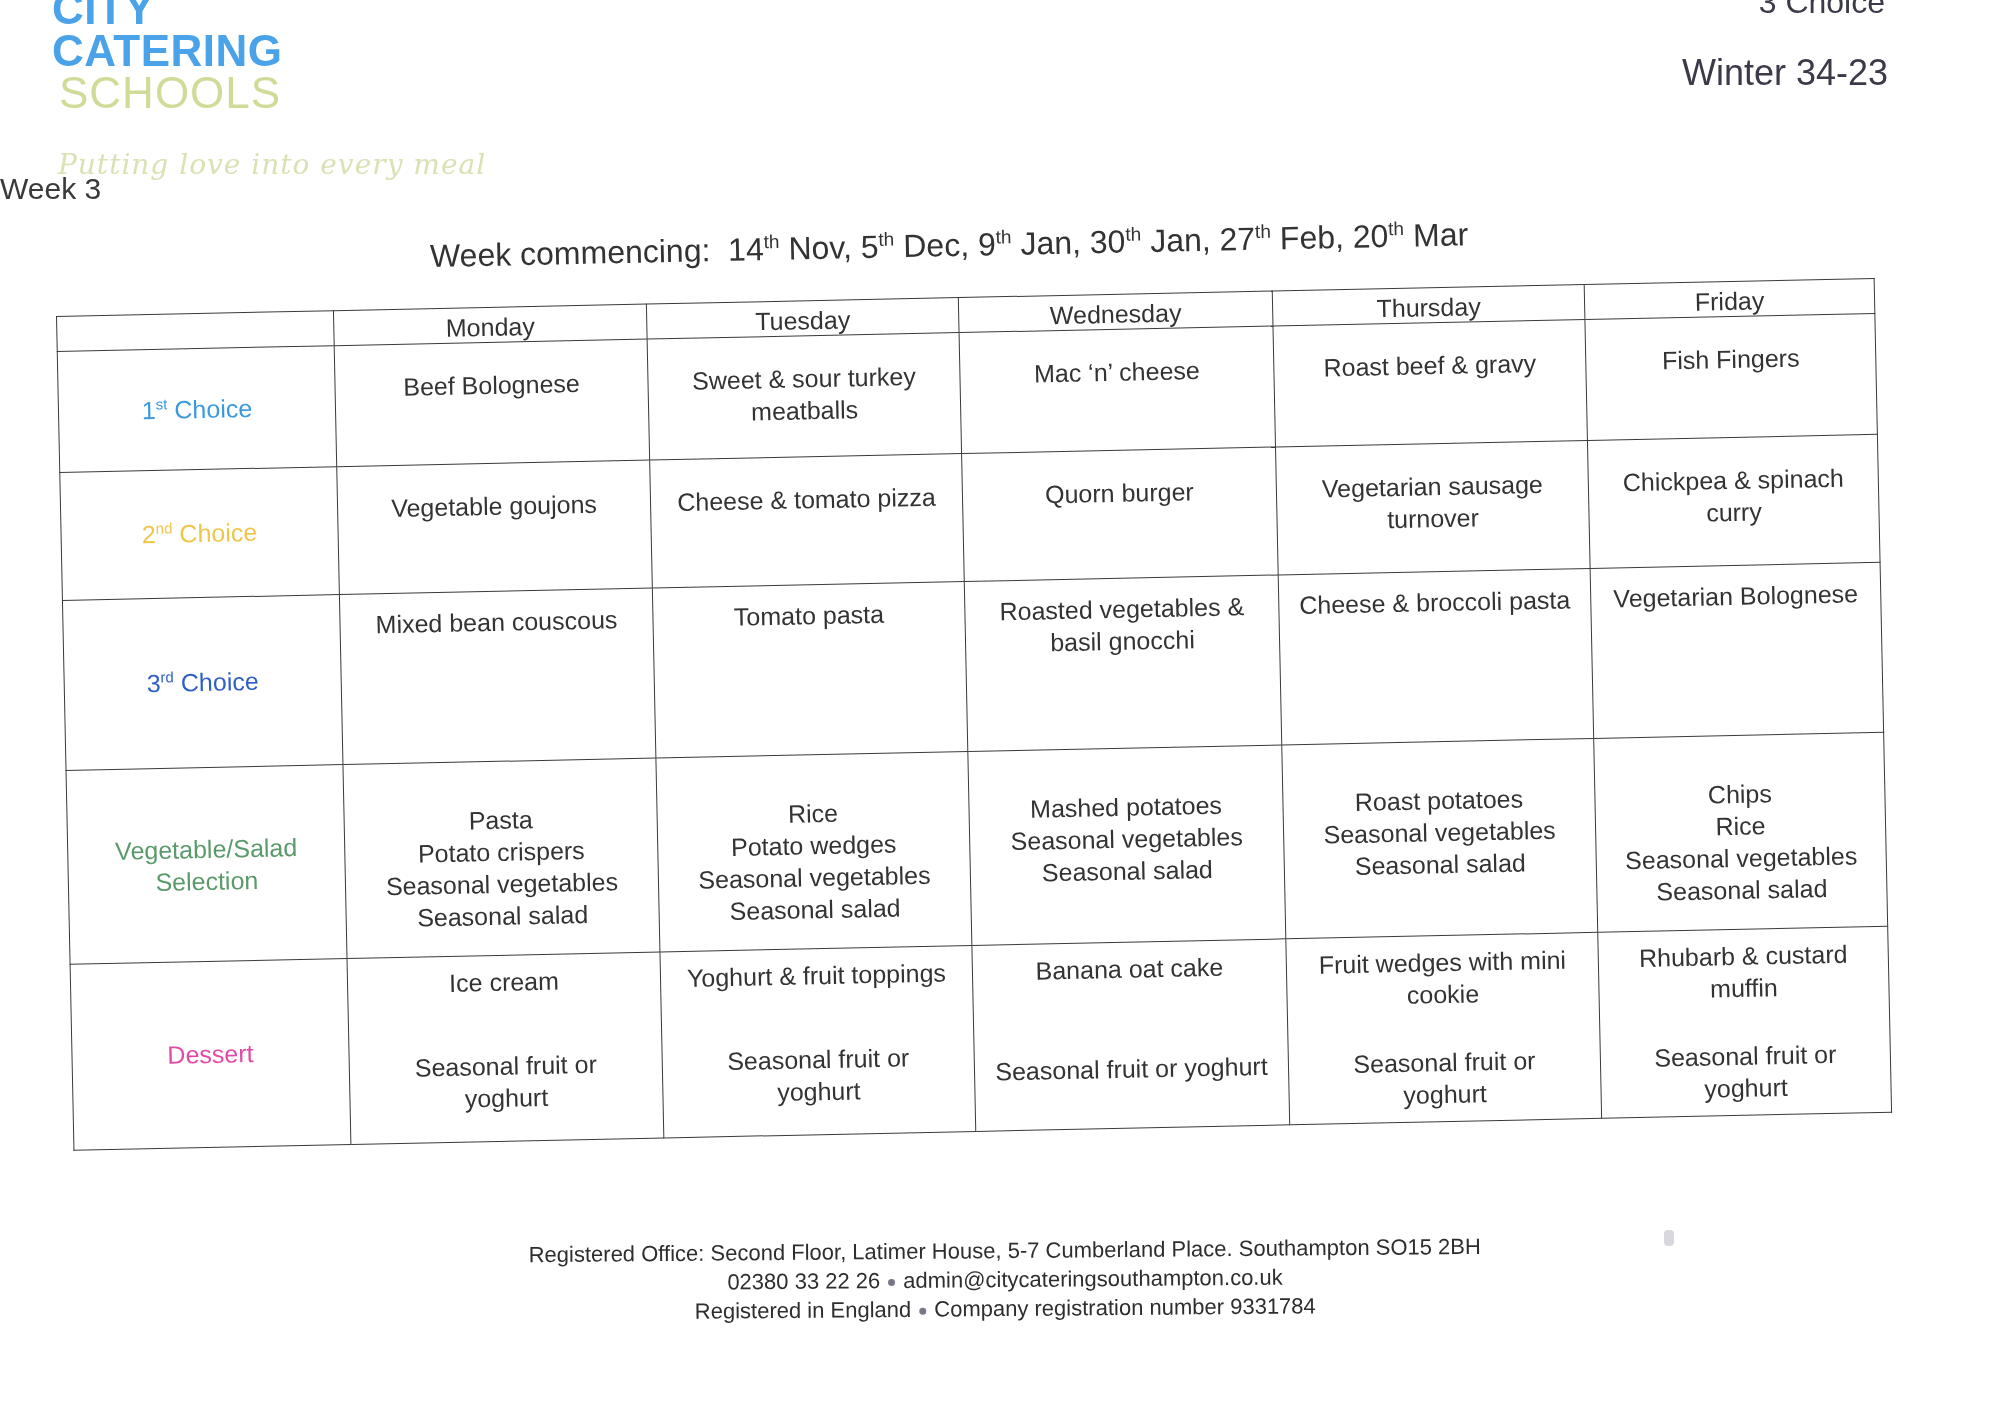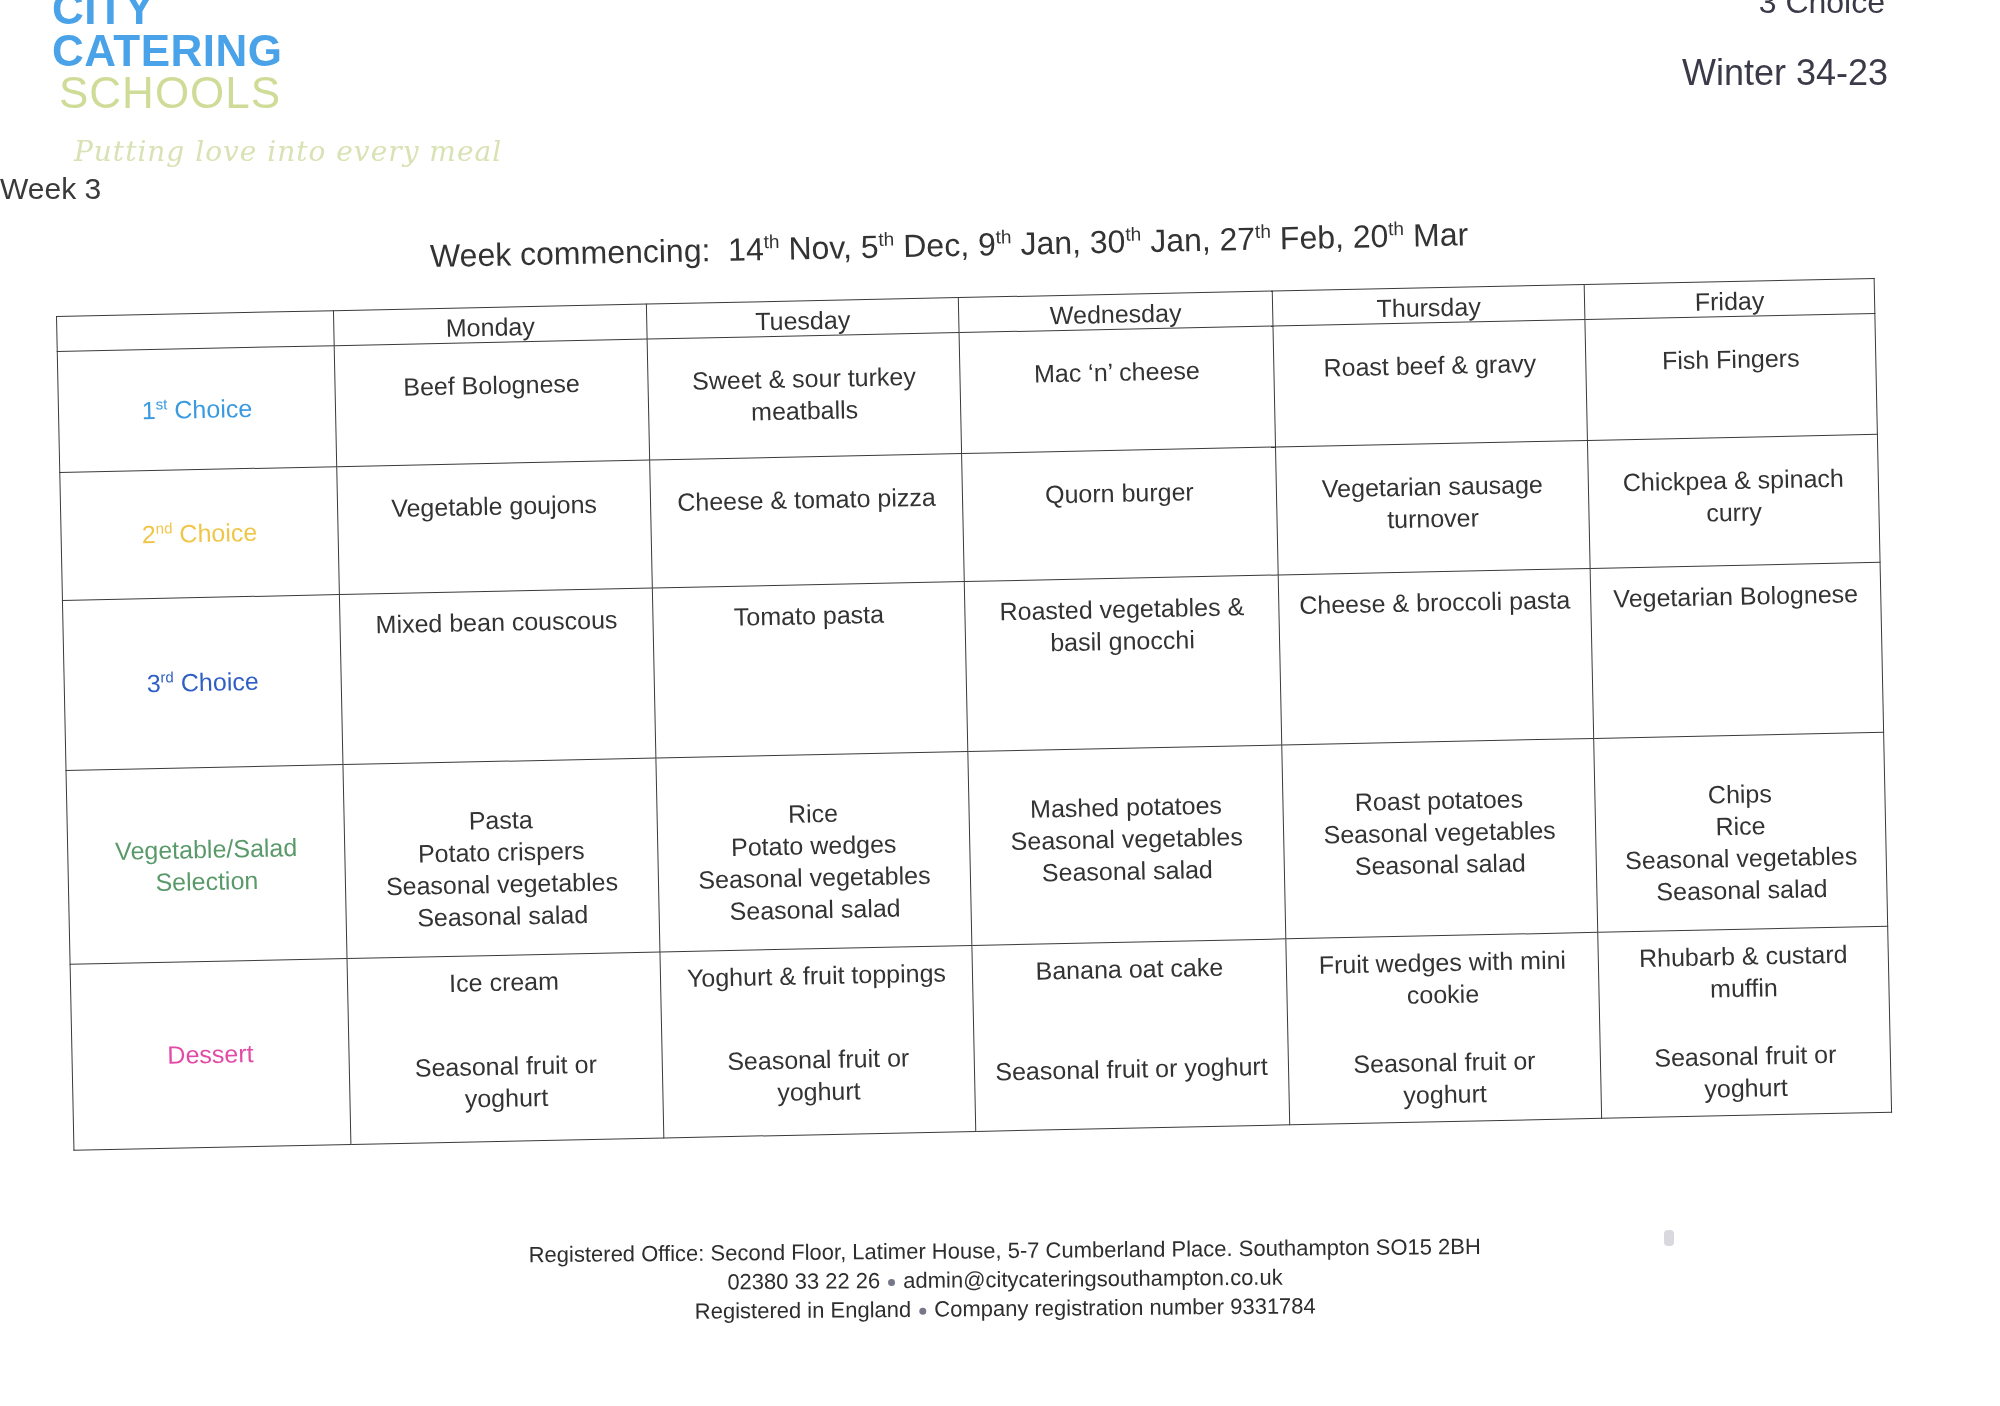--- a/index.html
+++ b/index.html
@@ -3,22 +3,22 @@
 <meta charset="utf-8">
 <style>
   html, body { margin:0; padding:0; background:#ffffff; }
   body {
     width:2000px; height:1406px; position:relative; overflow:hidden;
     font-family:"Liberation Sans", "DejaVu Sans", sans-serif; color:#2a2a2a;
   }
   .logo { position:absolute; left:52px; top:-12px; line-height:0.95; }
   .logo .l1, .logo .l2 { font-weight:bold; font-size:44px; color:#4aa3e8; letter-spacing:0.5px; }
   .logo .l3 { font-size:44px; color:#cfdc98; letter-spacing:1px;margin-left:7px; }
-  .tagline { position:absolute; left:58px; top:135px; font-family:"DejaVu Serif", serif; font-style:italic;
-    font-size:28px; color:#d8e2b4; letter-spacing:1px;margin-left:16px; }
+  .tagline { position:absolute; left:58px; top:148px; font-family:"DejaVu Serif", serif; font-style:italic;
+    font-size:28px; color:#d8e2b4; letter-spacing:1px; }
   .top-right { position:absolute; right:112px; text-align:right; color:#3a3a48; }
   .tr-choice { top:-16px; font-size:32px; right:115px; }
   .tr-season { top:52px; font-size:36px; }
   .week-title { position:absolute; left:0; width:1960px; top:172px; text-align:left; font-size:30px; color:#3a3a3a; }
   .week-commencing { position:absolute; left:430px; top:238px; font-size:32px; color:#333; transform:rotate(-1.2deg); transform-origin:left center; white-space:nowrap; }
   .week-commencing sup { font-size:19px; vertical-align:super; line-height:0; }
 
   .menu-wrap { position:absolute; left:56px; top:316px; transform:rotate(-1.2deg); transform-origin:0 0; }
   table.menu { border-collapse:collapse; table-layout:fixed; width:1818px; }
   table.menu td, table.menu th { border:1.5px solid #3a3a3a; text-align:center; font-size:25px; color:#333; padding:0 10px; font-weight:normal; }

